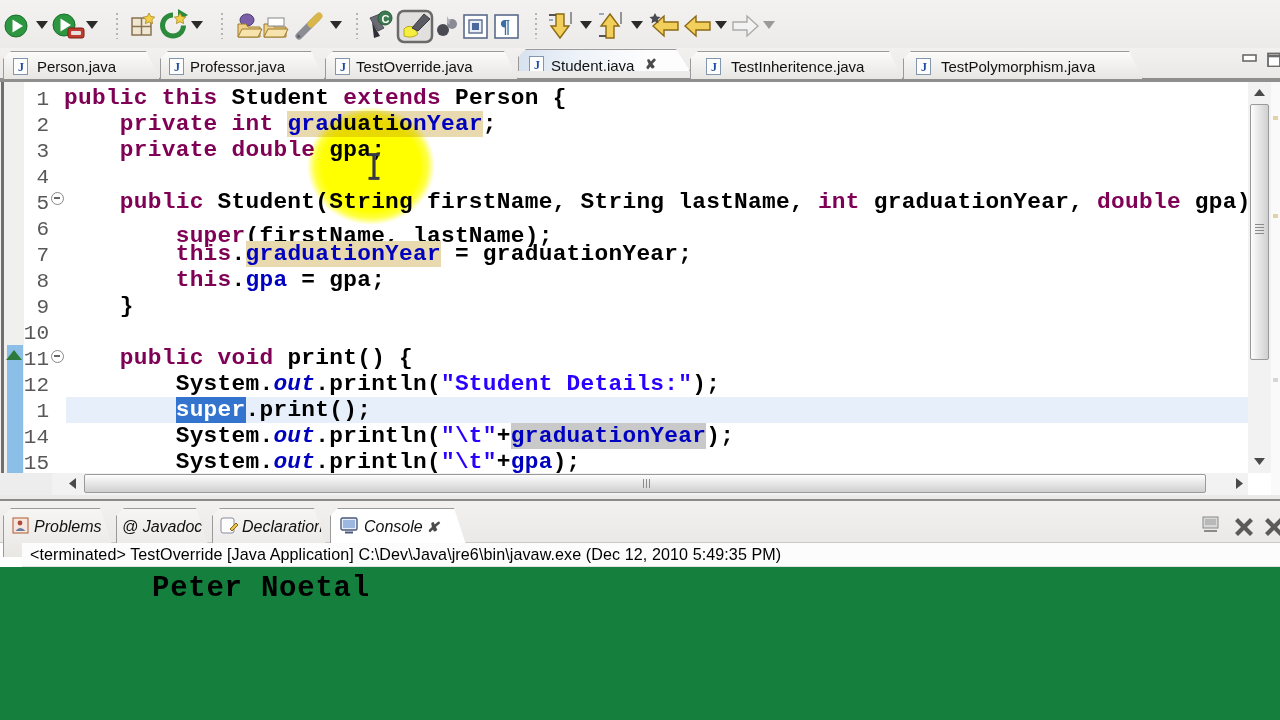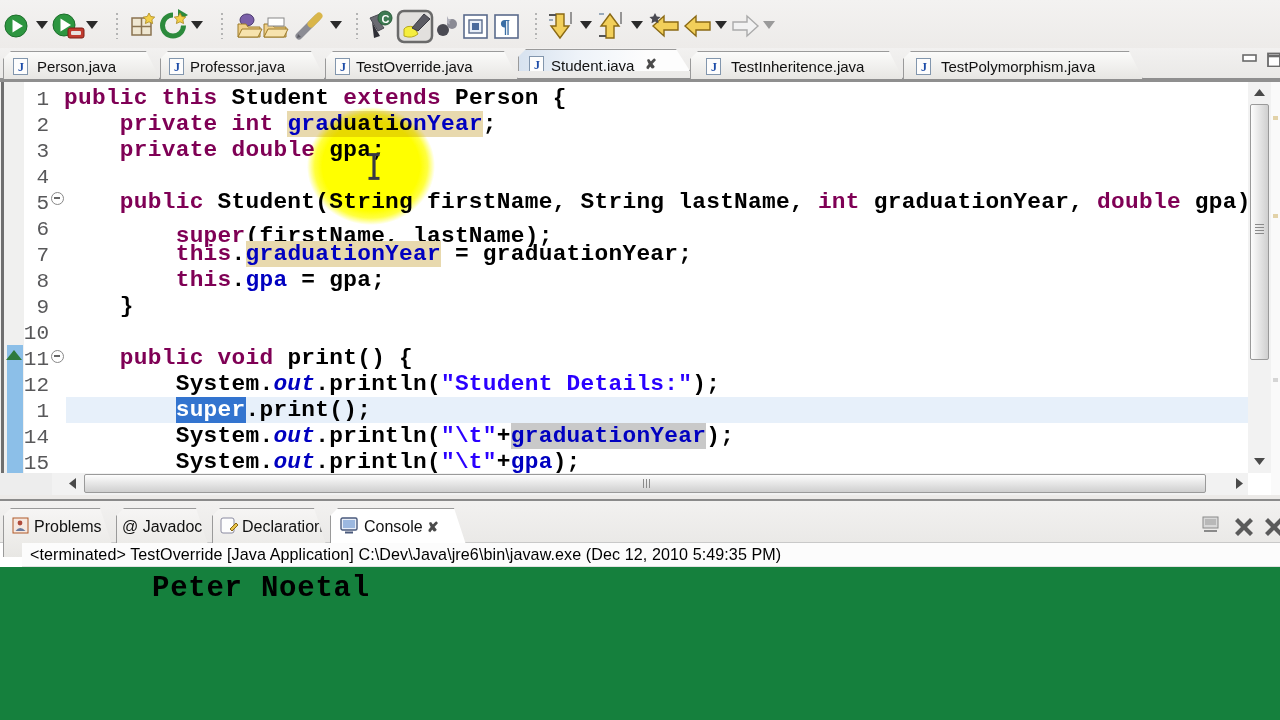--- a/index.html
+++ b/index.html
@@ -68,21 +68,21 @@
 .gripv { position:absolute; width:9px; height:10px;
   background-image:repeating-linear-gradient(#8a8a8a 0 1px, transparent 1px 3px); }
 
 
 #sash { position:absolute; left:0; top:495px; width:1280px; height:6px; background:#eceae8; border-bottom:2px solid #8a8a8a; }
 #ctabbar { position:absolute; left:0; top:501px; width:1280px; height:42px;
   background:linear-gradient(#f2f1f0,#eae9e7); border-bottom:1px solid #c9c9c9; }
 .ctab { position:absolute; top:7px; height:49px; background:linear-gradient(#f6f5f4,#e8e7e4);
   border:1px solid #9a9a9a; border-bottom:none;
   clip-path:polygon(0 100%, 0 8px, 8px 0, calc(100% - 16px) 0, 100% 100%);
-  font-size:16px; color:#111; }
+  font-size:16px; color:#111;font-style:italic; }
 .ctab.active { background:#fff; }
 .ctab .lbl { position:absolute; top:9px; white-space:nowrap; }
 #ctitle { position:absolute; left:0; top:543px; width:1280px; height:24px; background:#fcfcfc;
   border-bottom:1px solid #e2e2e2; font-size:16.1px; letter-spacing:0.09px; color:#000;margin-left:22px; }
 #cbody { position:absolute; left:0; top:567px; width:1280px; height:153px; background:#15803d; }
 #cbody .txt { position:absolute; left:152px; top:5px; font-family:"Liberation Mono",monospace;
   font-weight:bold; font-size:29px; letter-spacing:0.75px; color:#000; }
 </style>
 </head>
 <body>

